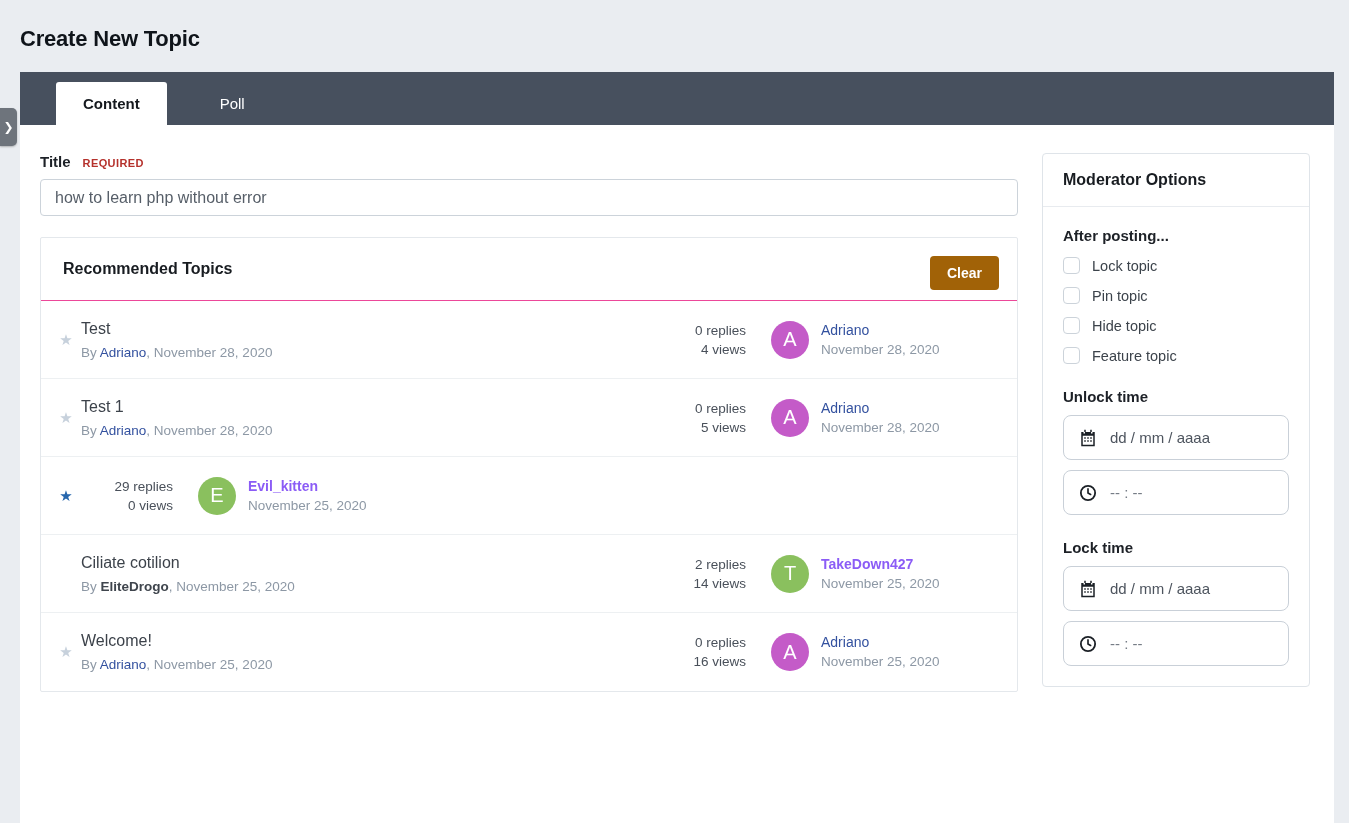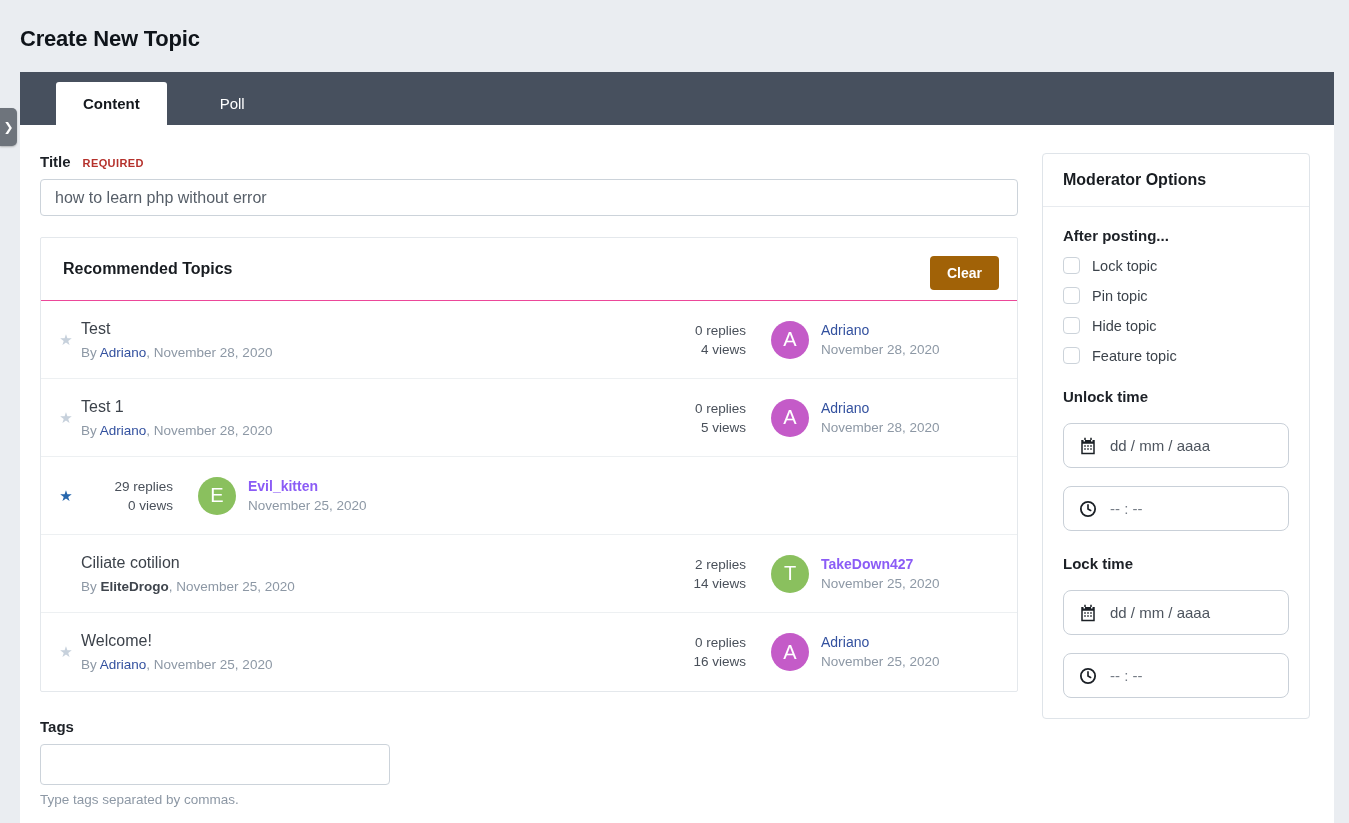--- a/index.html
+++ b/index.html
@@ -201,21 +201,21 @@
     width: 17px;
     height: 17px;
     border: 1px solid #ccd3da;
     border-radius: 4px;
     background: #fff;
     flex: 0 0 17px;
   }
   .checkbox-label { font-size: 14.5px; color: #3c434b; }
   .time-section-label { margin-top: 24px; }
   .dt-input {
-    margin-top: 18px;
+    margin-top: 10px;
     height: 45px;
     border: 1px solid #c9d0d8;
     border-radius: 8px;
     display: flex;
     align-items: center;
     gap: 13px;
     padding: 0 15px;
     background: #fff;
     cursor: text;
   }
@@ -341,25 +341,20 @@
             <div>16 views</div>
           </div>
           <div class="avatar purple">A</div>
           <div class="poster-col">
             <div class="poster-name link">Adriano</div>
             <div class="poster-date">November 25, 2020</div>
           </div>
         </div>
       </div>
 
-      <div class="tags-section">
-        <div class="field-label">Tags</div>
-        <input class="tags-input" type="text" value="" style="">
-        <div class="tags-help">Type tags separated by commas.</div>
-      </div>
 
       
     </div>
 
     <aside class="mod-card">
       <div class="mod-card-header">Moderator Options</div>
       <div class="mod-card-body">
         <div class="mod-section-label">After posting...</div>
 
         <div class="checkbox-row">

